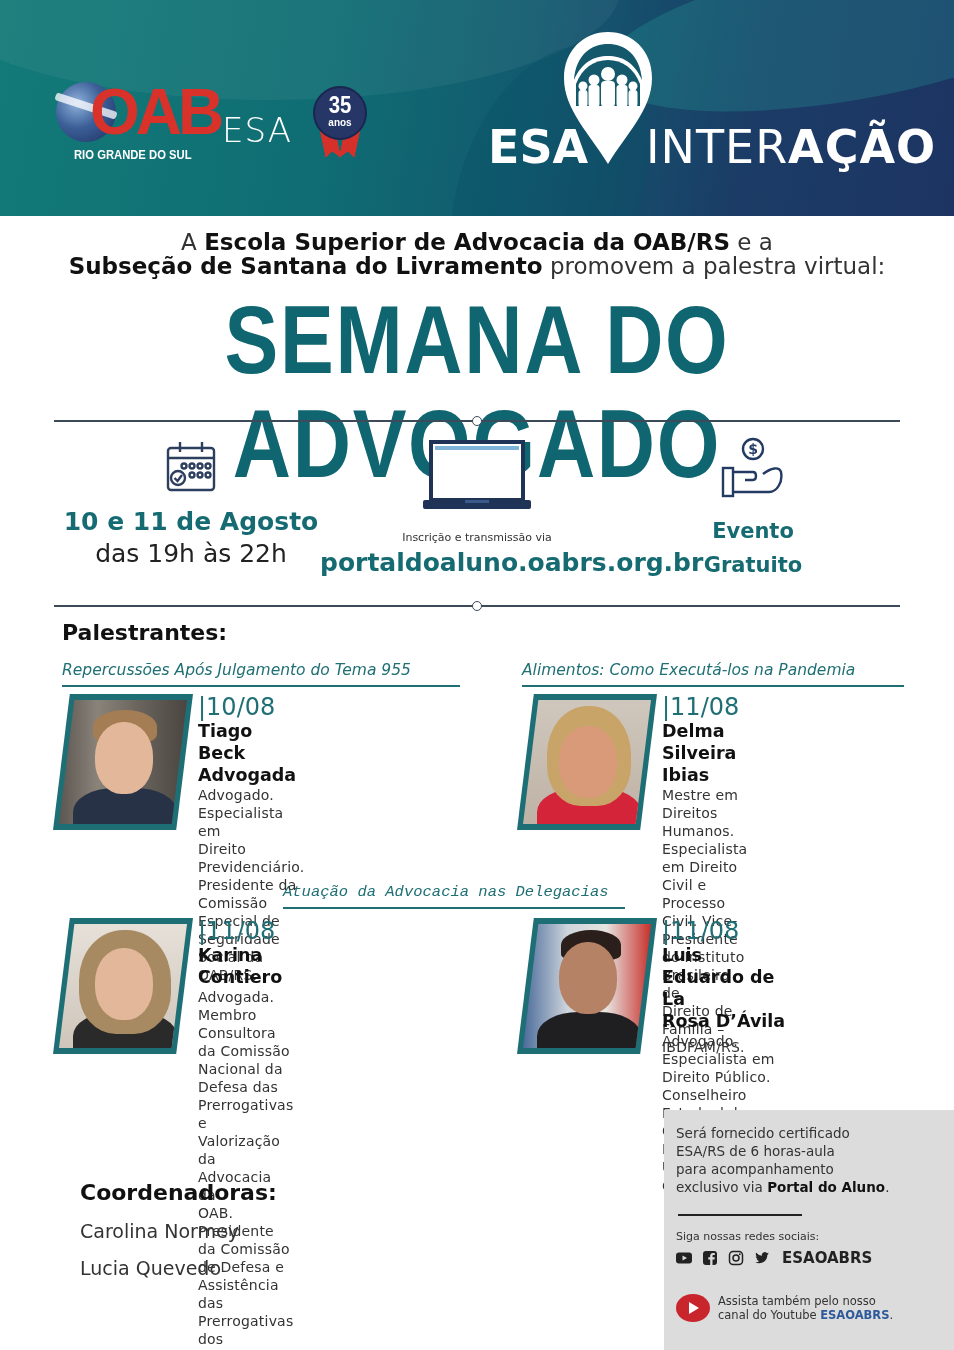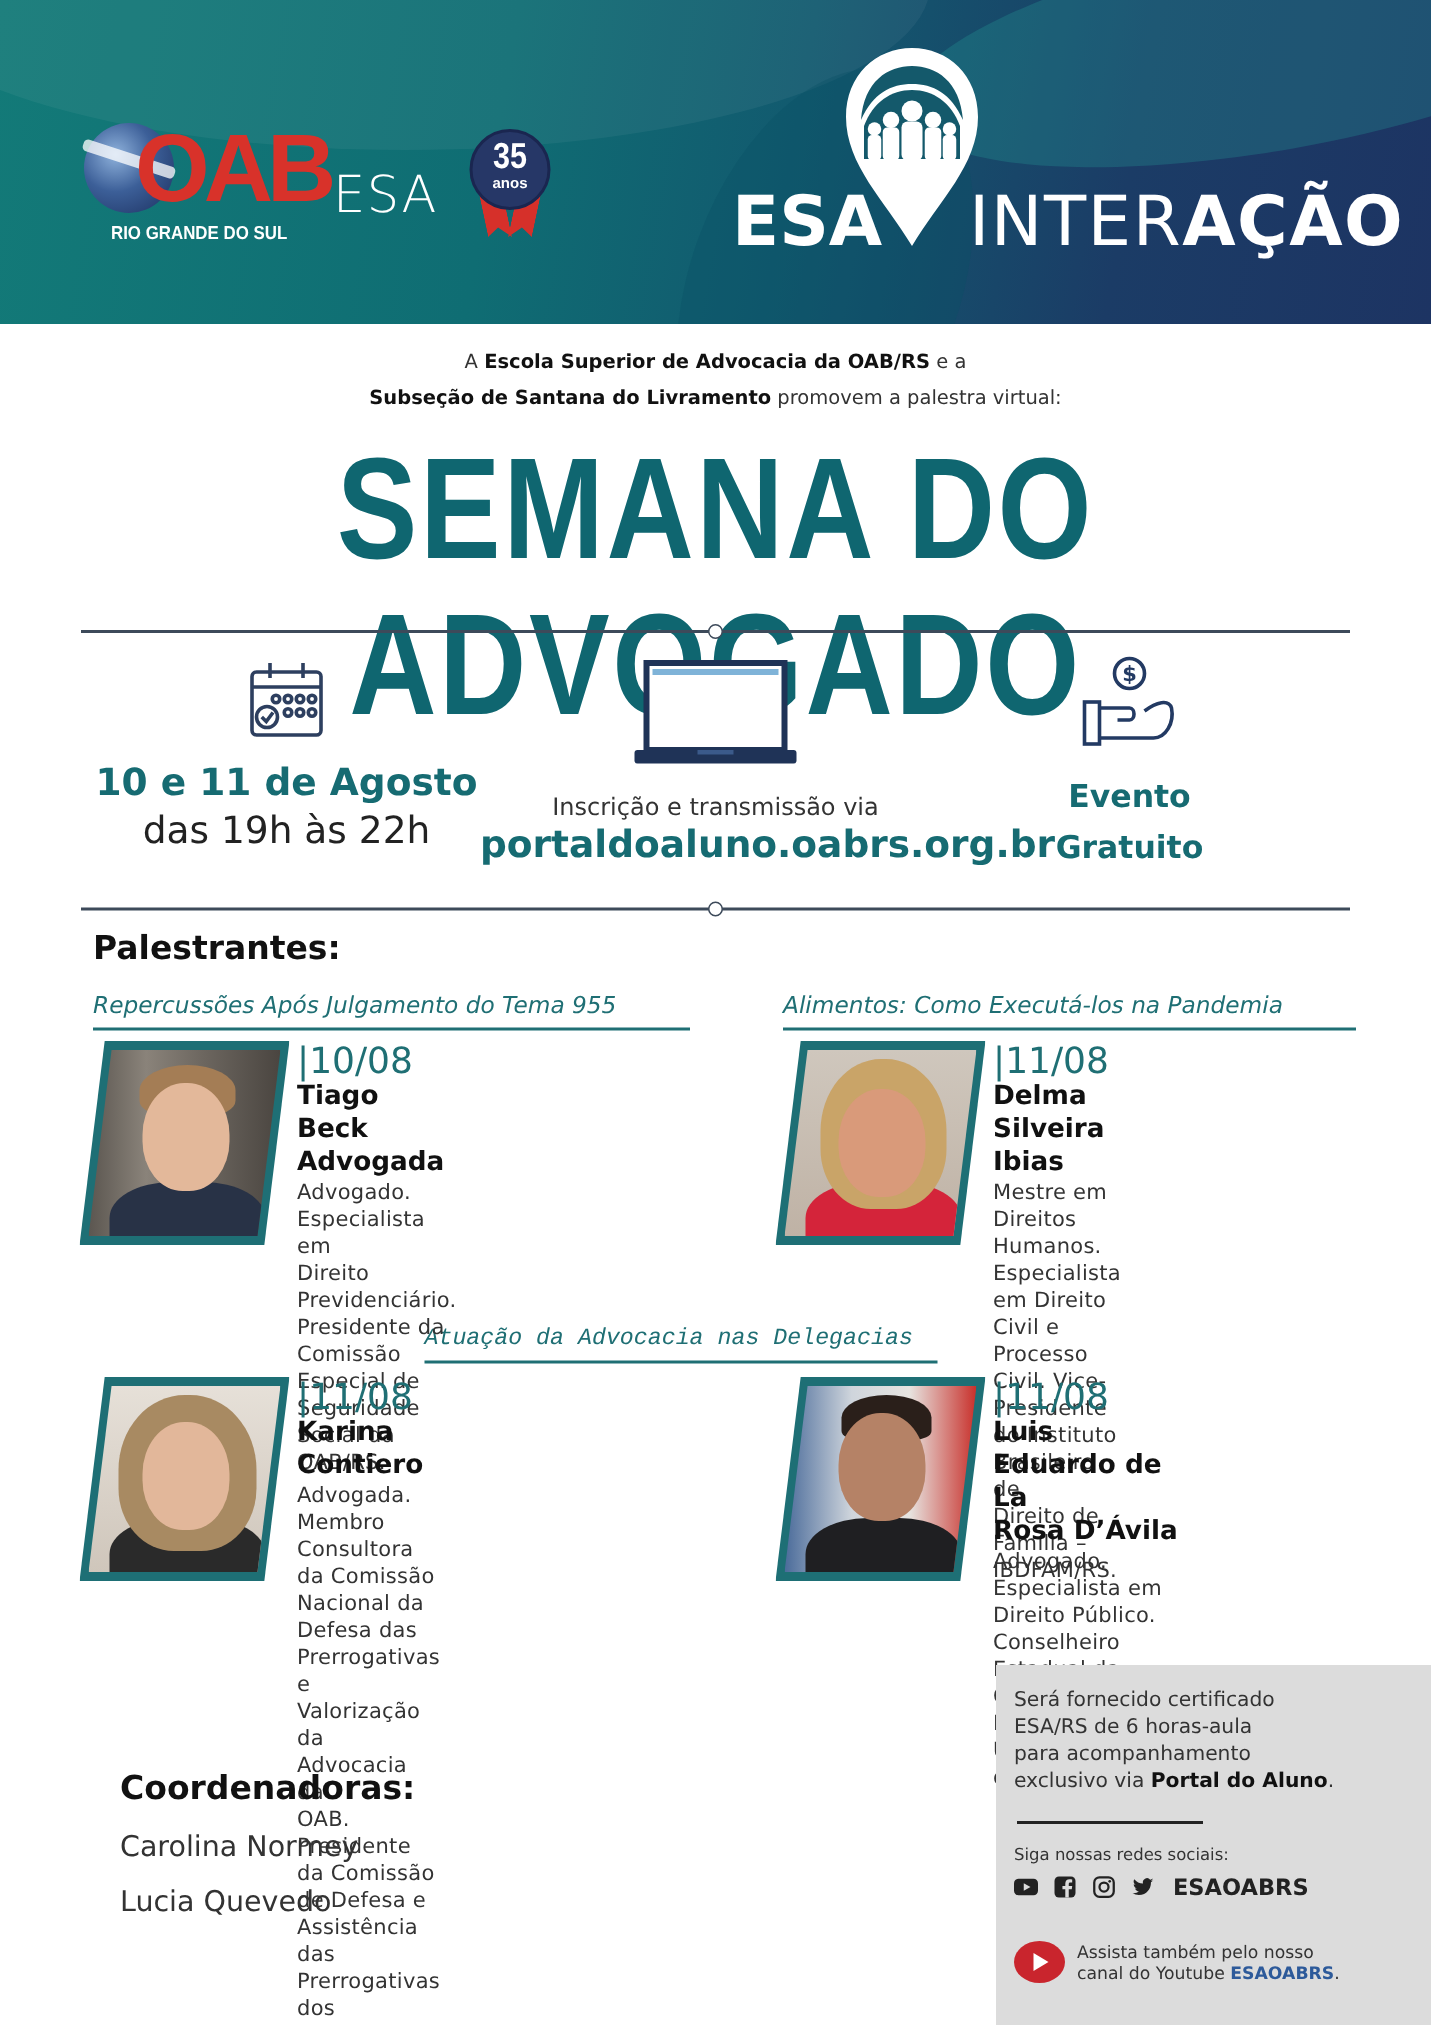--- a/index.html
+++ b/index.html
@@ -31,37 +31,37 @@
   .badge35 .num { display: block; font-size: 24px; line-height: 26px; margin-top: 4px; transform: scaleX(0.85); }
   .badge35 .anos { display: block; font-size: 10px; line-height: 10px; }
 
   .esa-interacao { position: absolute; left: 488px; top: 30px; width: 420px; height: 150px; }
   .esa-interacao .esa-word { position: absolute; left: 0; top: 90px; font-family: "DejaVu Sans", sans-serif; font-weight: bold; font-size: 46px; color: #fff; letter-spacing: 0; }
   .esa-interacao .int-word { position: absolute; left: 158px; top: 90px; font-family: "DejaVu Sans", sans-serif; font-size: 46px; color: #fff; letter-spacing: 1px; }
   .esa-interacao .int-word b { font-weight: bold; margin-top: 12px; }
   .pin { position: absolute; left: 72px; top: 0; width: 96px; height: 134px; }
 
   
-  .intro { position: absolute; left: 0; top: 230px; width: 954px; text-align: center; font-size: 13px; line-height: 24px; color: #333; font-family: "DejaVu Sans", sans-serif; }
+  .intro { position: absolute; left: 0; top: 230px; width: 954px; text-align: center; font-size: 23px; line-height: 24px; color: #333; font-family: "DejaVu Sans", sans-serif; }
   .intro b { color: #111; font-weight: bold; }
   .big-title { position: absolute; left: 0; top: 288px; width: 954px; text-align: center; font-family: "Liberation Sans", sans-serif; font-weight: bold; font-size: 96px; line-height: 104px; color: #0f6670; letter-spacing: 2px; transform: scaleX(0.84); transform-origin: center; }
 
   
   .divider { position: absolute; left: 54px; width: 846px; height: 2px; background: #3d4a5a; }
   .divider .dot { position: absolute; left: 418px; top: -4px; width: 10px; height: 10px; border-radius: 50%; background: #fff; border: 1.5px solid #3d4a5a; }
 
   
   .info-col { position: absolute; text-align: center; }
   .icon-svg { display: block; margin: 0 auto; }
   .teal-txt { color: #166b72; }
   .info-date { left: 60px; top: 440px; width: 262px; }
   .info-date .l1 { margin-top: 12px; font-size: 25px; font-weight: bold; line-height: 32px; }
   .info-date .l2 { font-size: 25px; line-height: 32px; color: #222; }
   .info-portal { left: 320px; top: 440px; width: 314px; }
-  .info-portal .l1 { margin-top: 14px; font-size: 16px; line-height: 24px; color: #333; }
+  .info-portal .l1 { margin-top: 14px; font-size: 11px; line-height: 24px; color: #333; }
   .info-portal .l2 { font-size: 25px; font-weight: bold; line-height: 26px; }
   .info-free { left: 650px; top: 436px; width: 206px; }
   .info-free .l1 { margin-top: 14px; font-size: 21px; font-weight: bold; line-height: 34px; }
 
   
   .sec-title { position: absolute; left: 62px; top: 620px; font-size: 22px; font-weight: bold; color: #111; }
   .topic { position: absolute; font-style: italic; font-size: 15.5px; color: #1f6f74; padding-bottom: 6px; border-bottom: 2px solid #1f6f74; white-space: nowrap; }
   .topic.t1 { left: 62px; top: 661px; width: 398px; }
   .topic.t2 { left: 522px; top: 661px; width: 382px; }
   .topic.t3 { left: 283px; top: 883px; width: 342px; font-family: Liberation Mono, monospace; }

